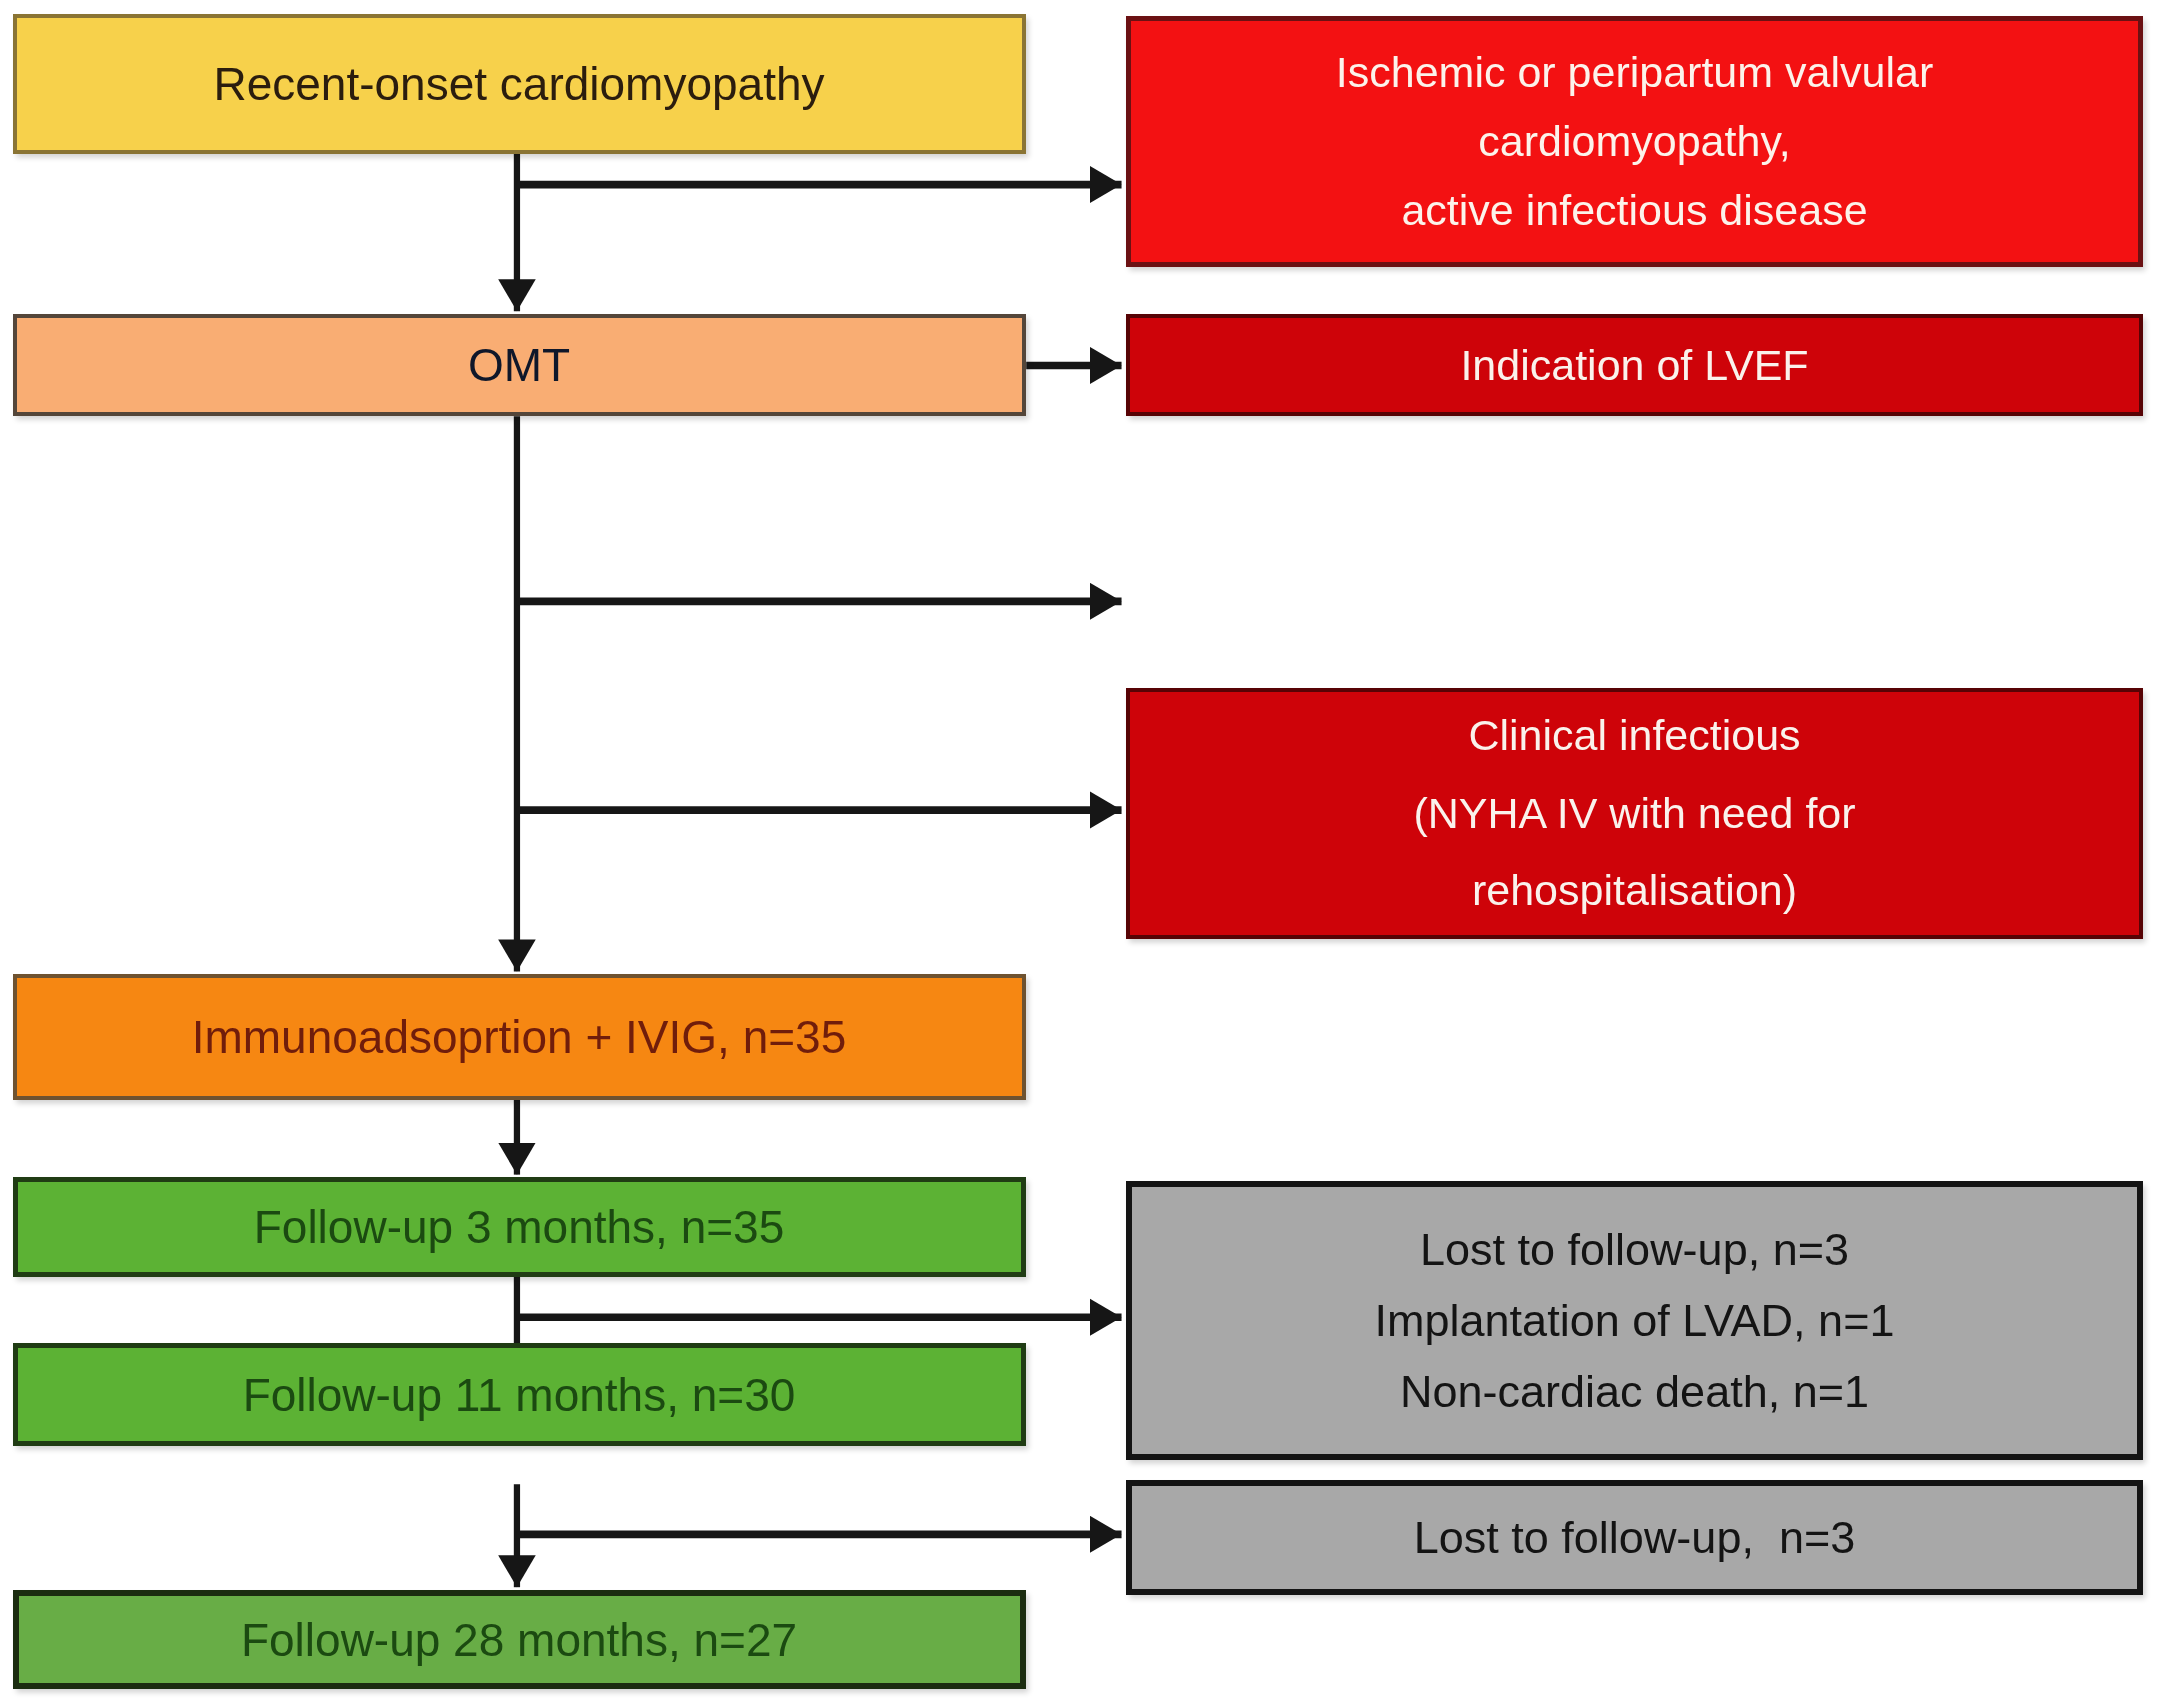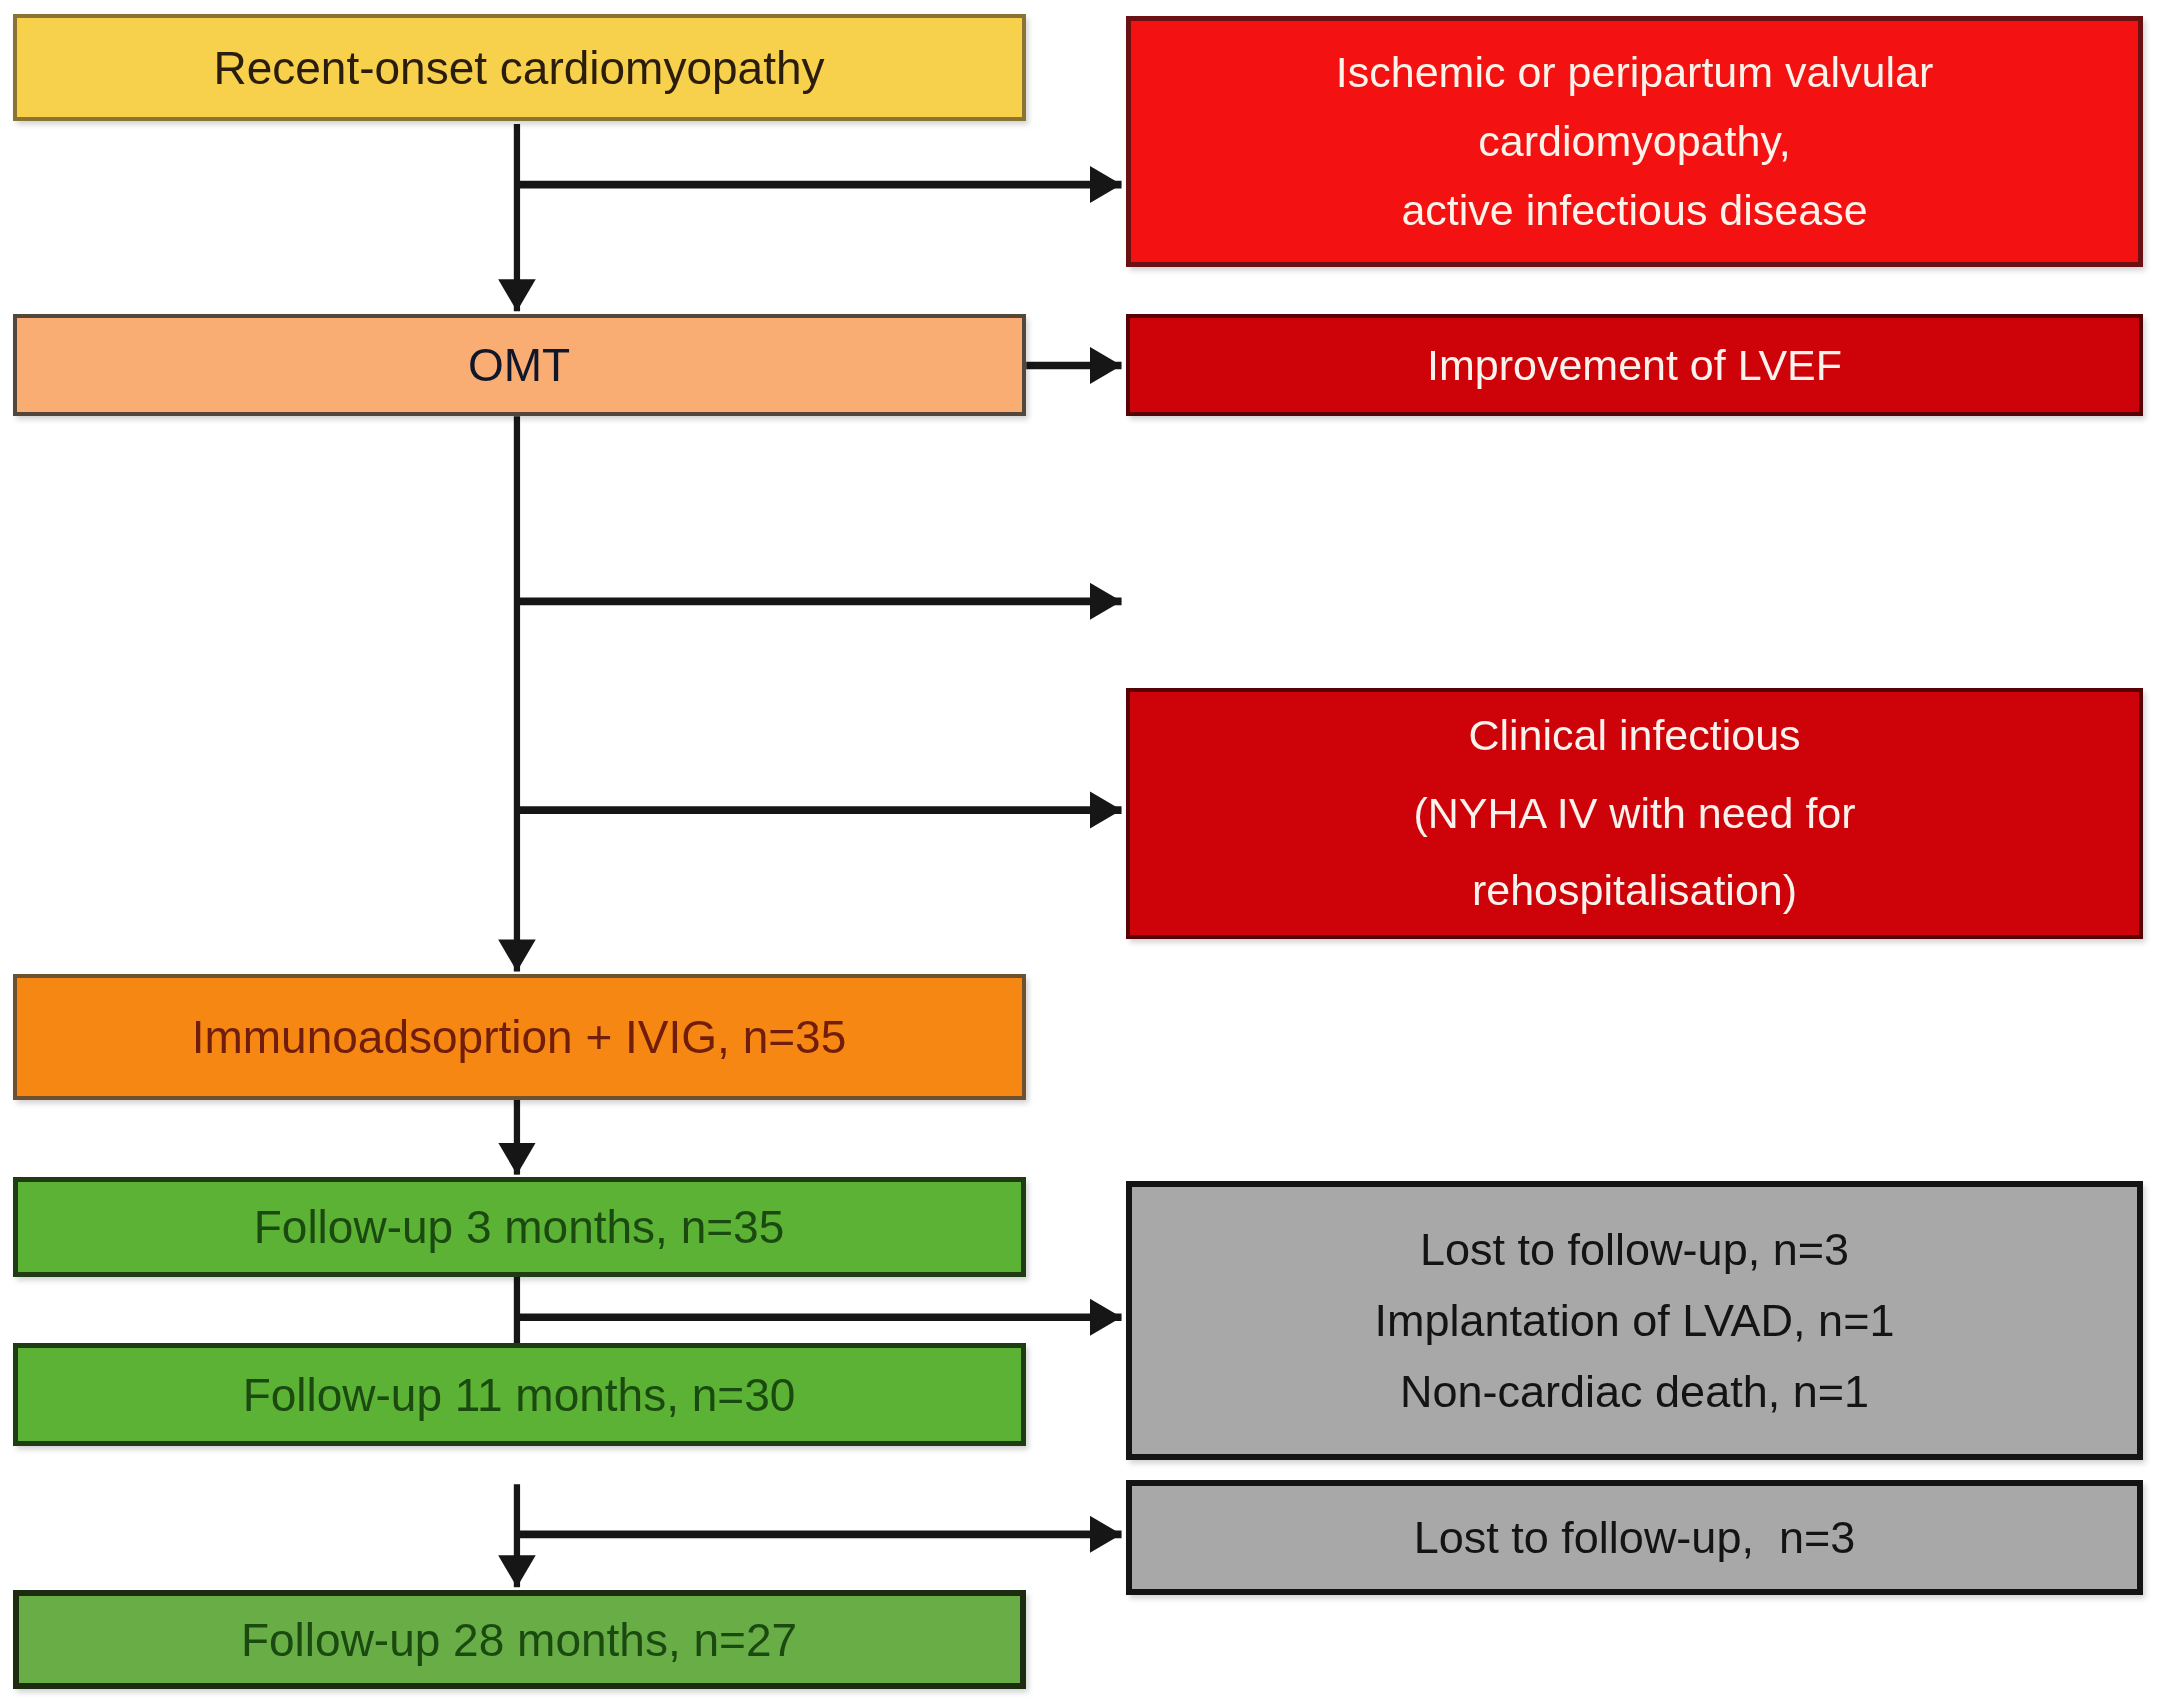--- a/index.html
+++ b/index.html
@@ -17,21 +17,21 @@
     display:flex;
     align-items:center;
     justify-content:center;
     box-sizing:border-box;
     text-align:center;
     white-space:pre-wrap;
     box-shadow:2.8px 4.2px 5.6px rgba(0,0,0,0.18);
   }
   .lbl{display:block;width:100%;}
   
-  #n-recent      {left:12.5px;  top:14px;   width:1013px;height:107px;background:#F7D14B;border:4.2px solid #8A7434;color:#2B1D0E;font-size:46px;}
+  #n-recent      {left:12.5px;  top:14px;   width:1013px;height:140px;background:#F7D14B;border:4.2px solid #8A7434;color:#2B1D0E;font-size:46px;}
   #n-omt         {left:12.5px;  top:314px;  width:1013px;height:102px;background:#F9AD73;border:4.2px solid #54463A;color:#0f172a;font-size:46px;}
   #n-immuno      {left:12.5px;  top:974px; width:1013px;height:126px;background:#F68712;border:4.2px solid #6E5230;color:#701D0B;font-size:46px;}
   #n-fu3         {left:12.5px;  top:1177px; width:1013px;height:100px;background:#5CB234;border:5.6px solid #203C14;color:#1B4A11;font-size:46px;}
   #n-fu11        {left:12.5px;  top:1343px; width:1013px;height:103px;background:#5CB234;border:5.6px solid #203C14;color:#1B4A11;font-size:46px;}
   #n-fu28        {left:12.5px;  top:1590px; width:1013px;height:99px;background:#68AD46;border:6.3px solid #1B2C10;color:#1B4A11;font-size:46px;}
   
   #n-exclusions  {left:1126px;top:16px;   width:1017px;height:251px;background:#F31112;border:5.6px solid #6B1113;color:#FCF3EB;font-size:43px;line-height:1.6;}
   #n-improvement {left:1126px;top:314px;  width:1017px;height:102px;background:#CE0309;border:4.9px solid #570305;color:#FAF2EC;font-size:43px;}
   #n-indication  {left:1126px;top:552px;  width:1017px;height:99px;background:#CE0309;border:4.9px solid #570305;color:#FAF2EC;font-size:43px;}
   #n-clinical    {left:1126px;top:688px;  width:1017px;height:251px;background:#CE0309;border:4.9px solid #570305;color:#FAF2EC;font-size:43px;line-height:1.8;}
@@ -73,21 +73,21 @@
     <span class="lbl">Ischemic or peripartum valvular
 cardiomyopathy,
 active infectious disease</span>
   </div>
 
   <div class="node" id="n-omt">
     <span class="lbl">OMT</span>
   </div>
 
   <div class="node" id="n-improvement">
-    <span class="lbl">Improvement of LVEF</span>
+    <span class="lbl">Indication of LVEF</span>
   </div>
 
 
   <div class="node" id="n-clinical">
     <span class="lbl">Clinical infectious
 (NYHA IV with need for
 rehospitalisation)</span>
   </div>
 
   <div class="node" id="n-immuno">

